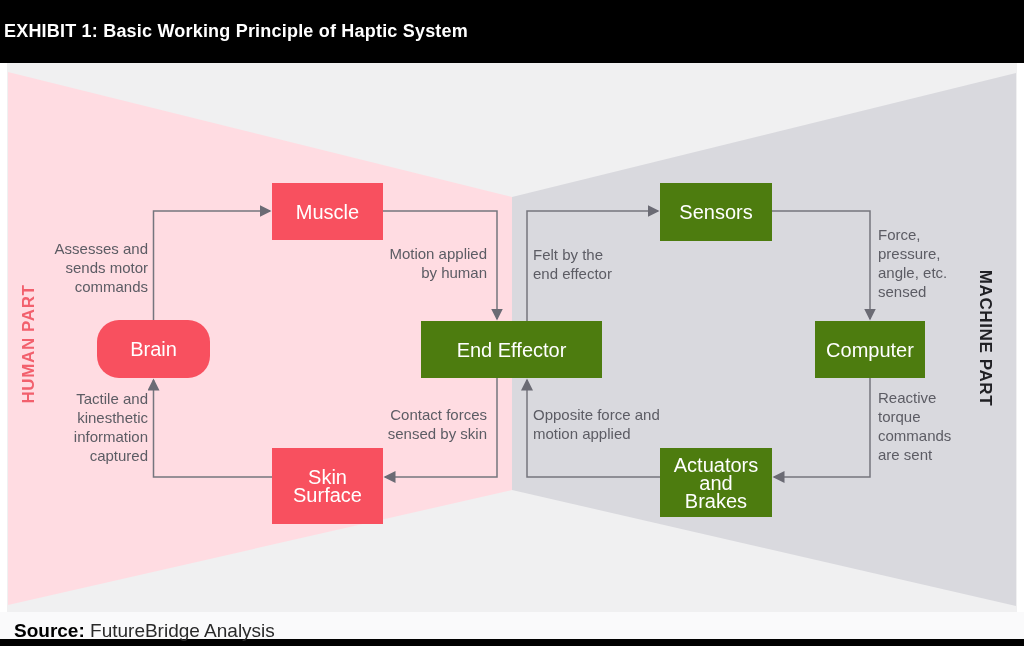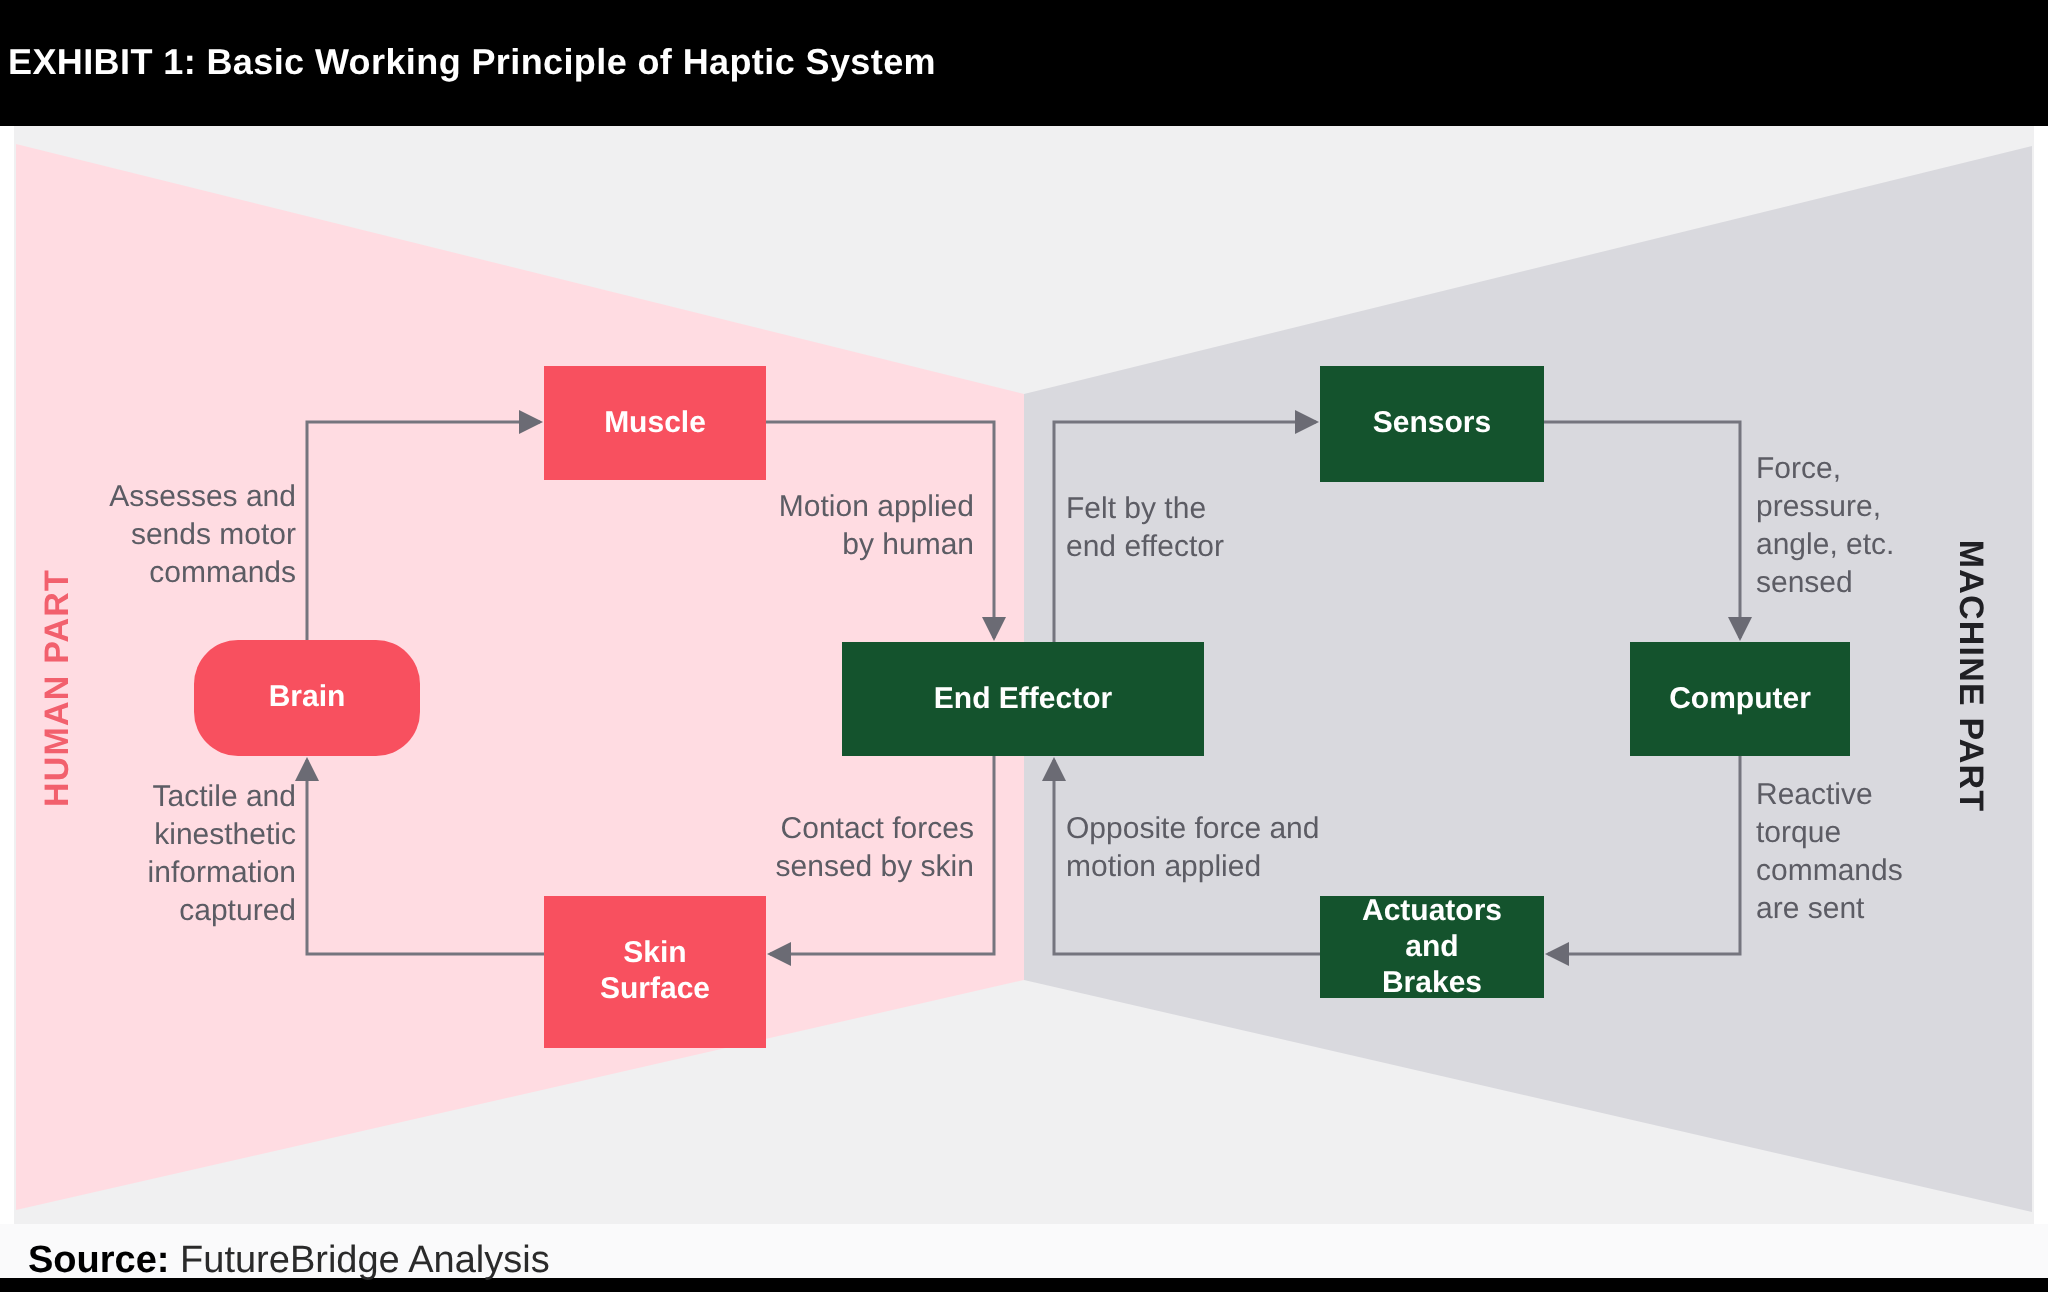--- a/index.html
+++ b/index.html
@@ -16,33 +16,33 @@
   .titlebar h1 { font-size:18px; font-weight:bold; letter-spacing:.2px; }
 
   .canvas {
     position:absolute; left:7px; top:63px; width:1010px; height:549px;
     background:#f0f0f1;
   }
   .layer { position:absolute; left:0; top:0; }
 
   .node {
     position:absolute; display:flex; align-items:center; justify-content:center;
-    color:#ffffff; font-weight:bold; font-size:15px; text-align:center;
+    color:#ffffff; font-weight:normal; font-size:20px; text-align:center;
     white-space:pre-line; line-height:18px;
   }
   .node.red  { background:#f8505f; }
-  .node.gray { background:#14532d; }
+  .node.gray { background:#4d7c0f; }
 
   .n-muscle     { left:265px; top:120px; width:111px; height:57px; }
   .n-brain      { left:90px;  top:257px; width:113px; height:58px;border-radius:22px; }
   .n-skin       { left:265px; top:385px; width:111px; height:76px; }
   .n-endeff     { left:414px; top:258px; width:181px; height:57px; }
   .n-sensors    { left:653px; top:120px; width:112px; height:58px; }
   .n-computer   { left:808px; top:258px; width:110px; height:57px; }
-  .n-actuators  { left:653px; top:385px; width:112px; height:51px; }
+  .n-actuators  { left:653px; top:385px; width:112px; height:69px; }
 
   .ann {
     position:absolute; color:#5c5c64; font-size:15px; line-height:19px;
     white-space:pre-line;
   }
   .ann.r { text-align:right; }
   .a-assesses { left:21px;  top:176px; width:120px; }
   .a-motion   { left:336px; top:181px; width:144px; }
   .a-tactile  { left:21px;  top:326px; width:120px; }
   .a-contact  { left:336px; top:342px; width:144px; }

